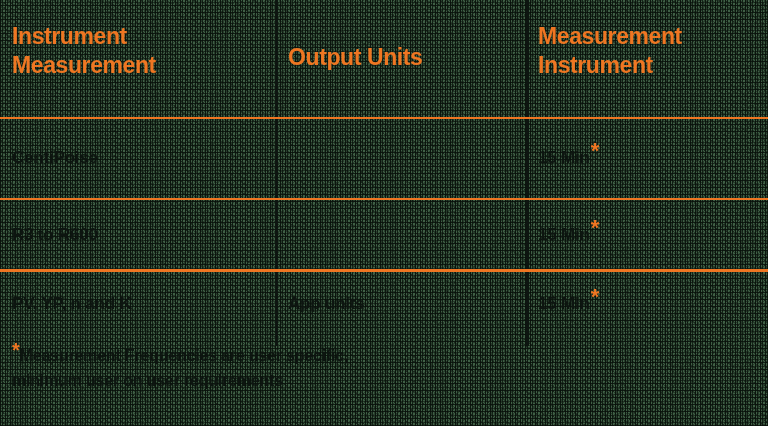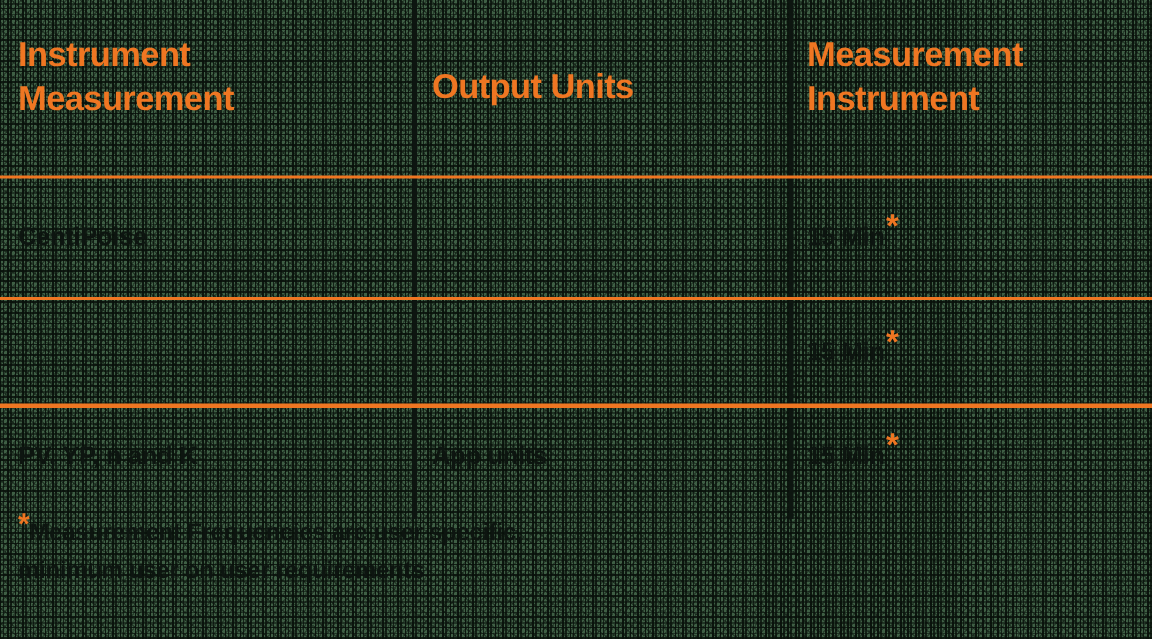--- a/index.html
+++ b/index.html
@@ -163,20 +163,21 @@
 
     <div class="cell head col2 h2"><span>Output Units</span></div>
 
     <div class="cell head col3 h3"><span>Measurement</span><br><span>Instrument</span></div>
 
     <div class="cell body-cell col1 row1">CentiPoise</div>
 
 
     <div class="cell body-cell col3 row1"><span>15 Min</span><span class="ast">*</span></div>
 
+    <div class="cell body-cell col1 row2">R3 to R600</div>
 
 
     <div class="cell body-cell col3 row2"><span>15 Min</span><span class="ast">*</span></div>
 
     <div class="cell body-cell col1 row3">PV, YP, n and K</div>
 
     <div class="cell body-cell col2 row3">App units</div>
 
     <div class="cell body-cell col3 row3"><span>15 Min</span><span class="ast">*</span></div>
 

